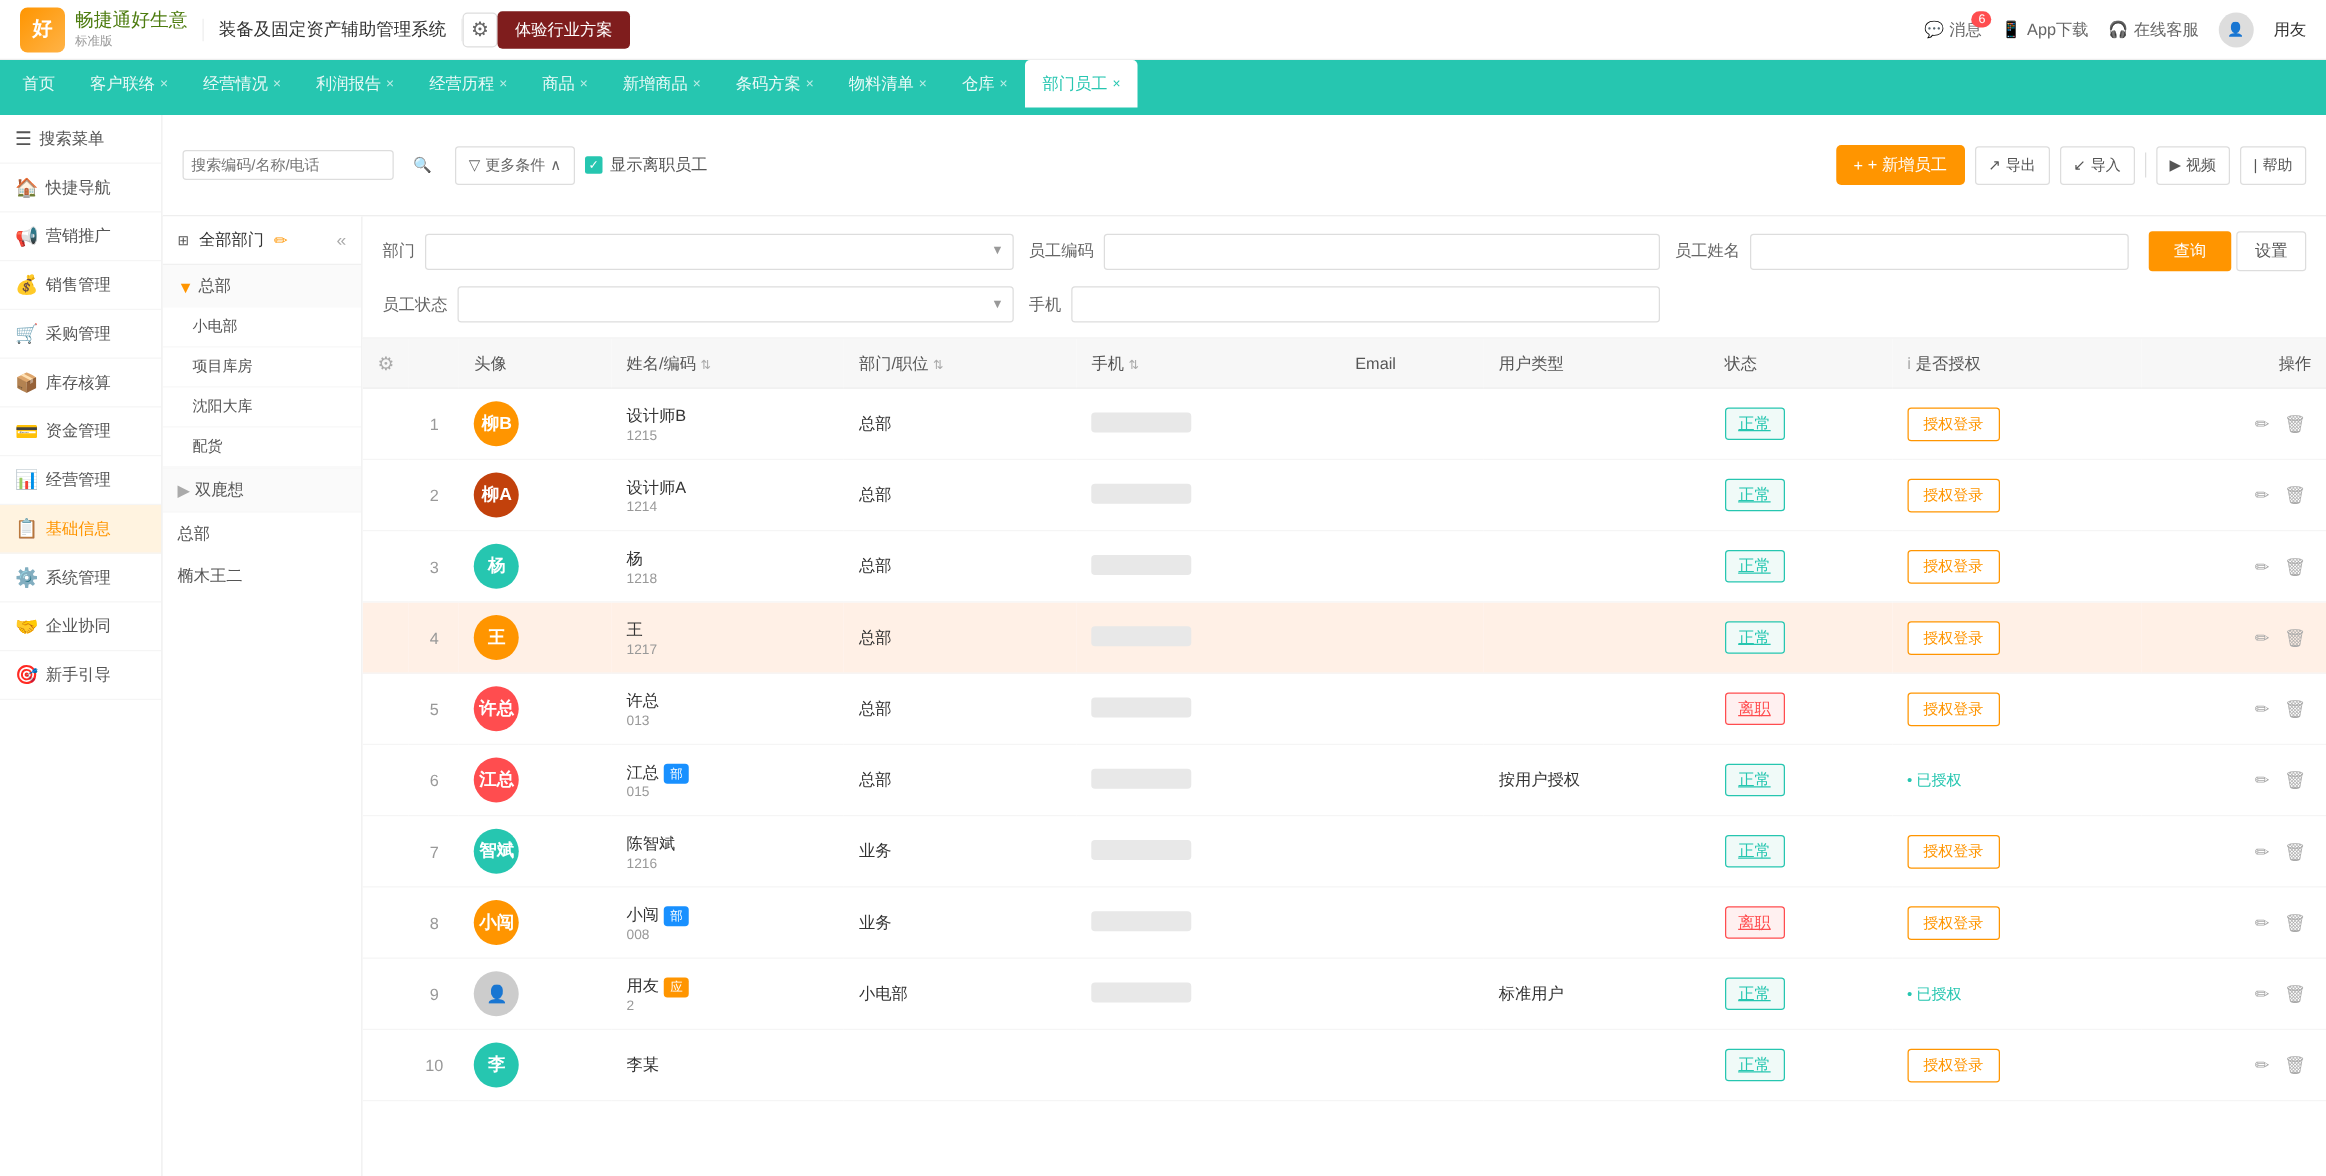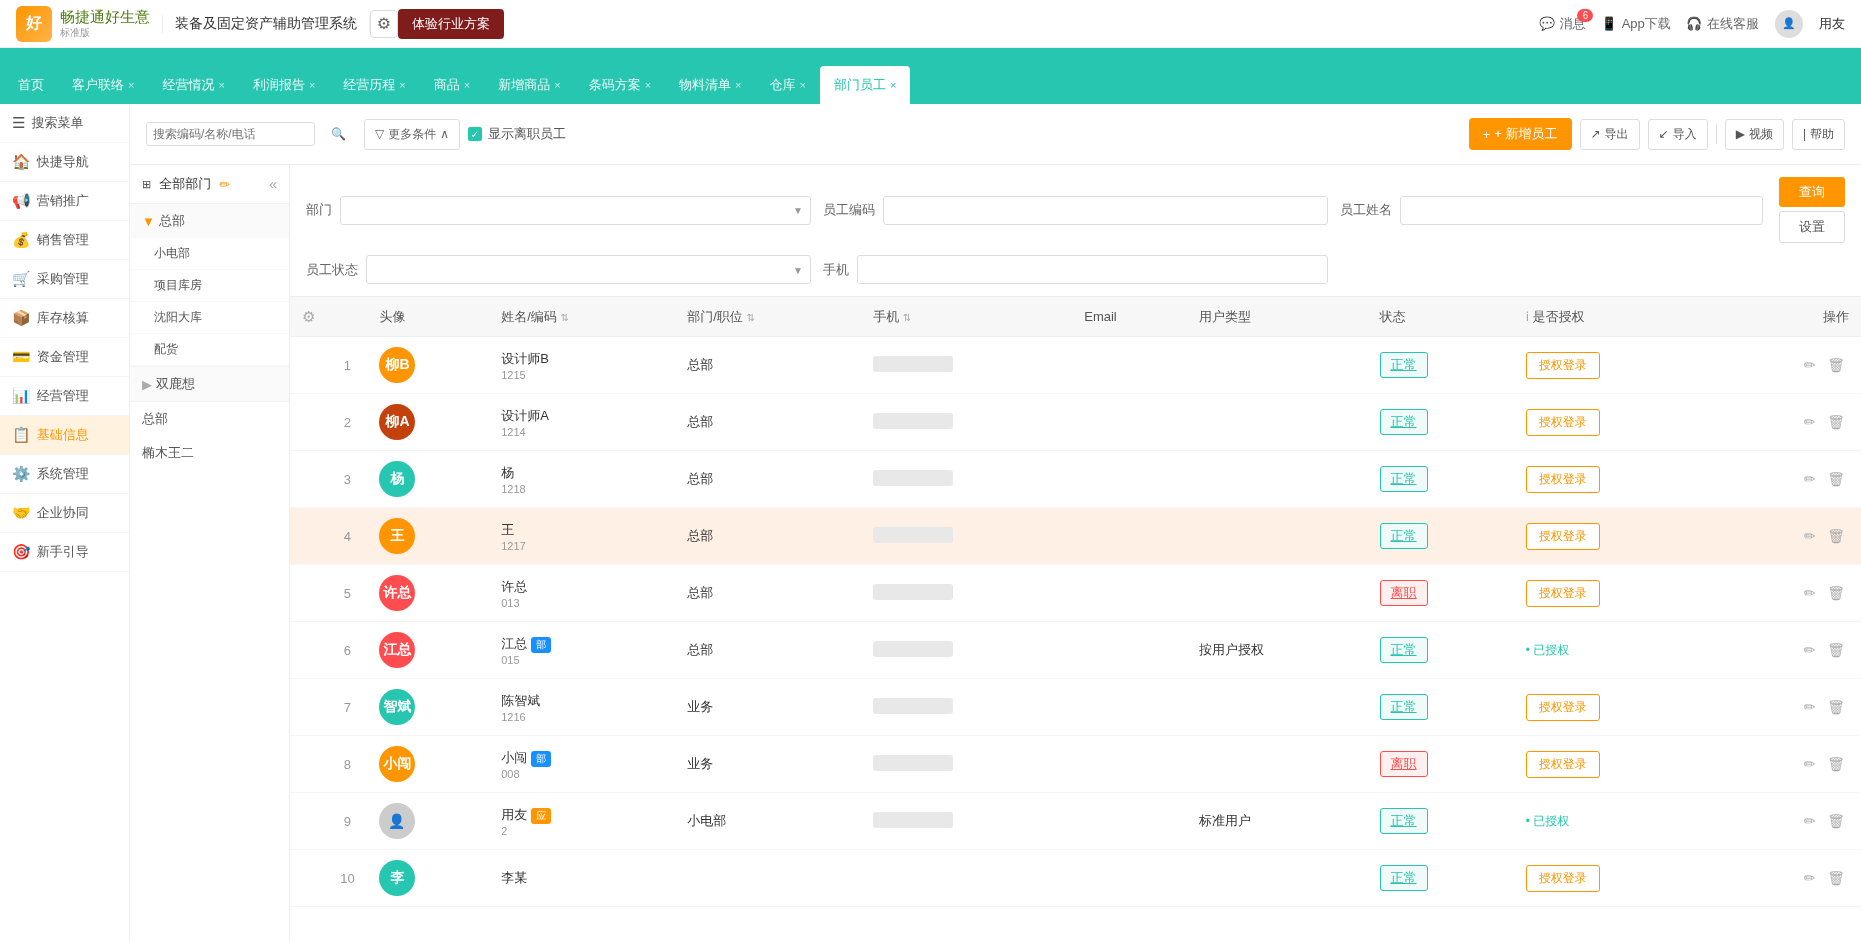--- a/index.html
+++ b/index.html
@@ -59,23 +59,23 @@
       color: #666; font-size: 16px;
     }
     .user-avatar-sm {
       width: 28px; height: 28px; background: #ddd; border-radius: 50%;
       display: flex; align-items: center; justify-content: center; font-size: 11px; color: #999;
     }
 
     
     .nav-tabs {
       background: #26c6b0;
-      display: flex; align-items: flex-end;
+      display: flex; align-items: flex-start;
       padding: 0 4px;
-      height: 56px;
+      height: 44px;
       overflow-x: auto;
     }
     .nav-tab {
       padding: 10px 14px;
       color: rgba(255,255,255,0.9);
       cursor: pointer;
       white-space: nowrap;
       font-size: 13px;
       display: flex; align-items: center; gap: 4px;
       border-radius: 4px 4px 0 0;
@@ -141,21 +141,21 @@
     
     .page-content {
       flex: 1;
       display: flex;
       flex-direction: column;
       overflow: hidden;
     }
 
     .toolbar-row {
       background: #fff;
-      padding: 14px 16px;
+      padding: 24px 16px;
       display: flex; align-items: center; gap: 8px;
       border-bottom: 1px solid #eee;
     }
     .search-input {
       border: 1px solid #ddd; border-radius: 3px;
       padding: 6px 10px; font-size: 13px; width: 220px; outline: none;
     }
     .filter-btn {
       display: flex; align-items: center; gap: 4px;
       padding: 6px 10px; border: 1px solid #ddd; border-radius: 3px;
@@ -530,21 +530,21 @@
               <span class="select-arrow">▼</span>
             </div>
           </div>
           <div class="filter-row">
             <label class="filter-label">员工编码</label>
             <input class="filter-input" type="text" style="">
           </div>
           <div class="filter-row">
             <label class="filter-label">员工姓名</label>
             <input class="filter-input" type="text" style="">
-            <div style="display:flex;flex-direction:column;gap:4px;margin-left:8px;">
+            <div style="display:flex;flex-direction:row;gap:4px;margin-left:8px;">
               <button class="query-btn">查询</button>
               <button class="reset-btn">设置</button>
             </div>
           </div>
           <div class="filter-row">
             <label class="filter-label">员工状态</label>
             <div class="select-wrapper">
               <select class="filter-input">
                 <option></option>
               </select>

